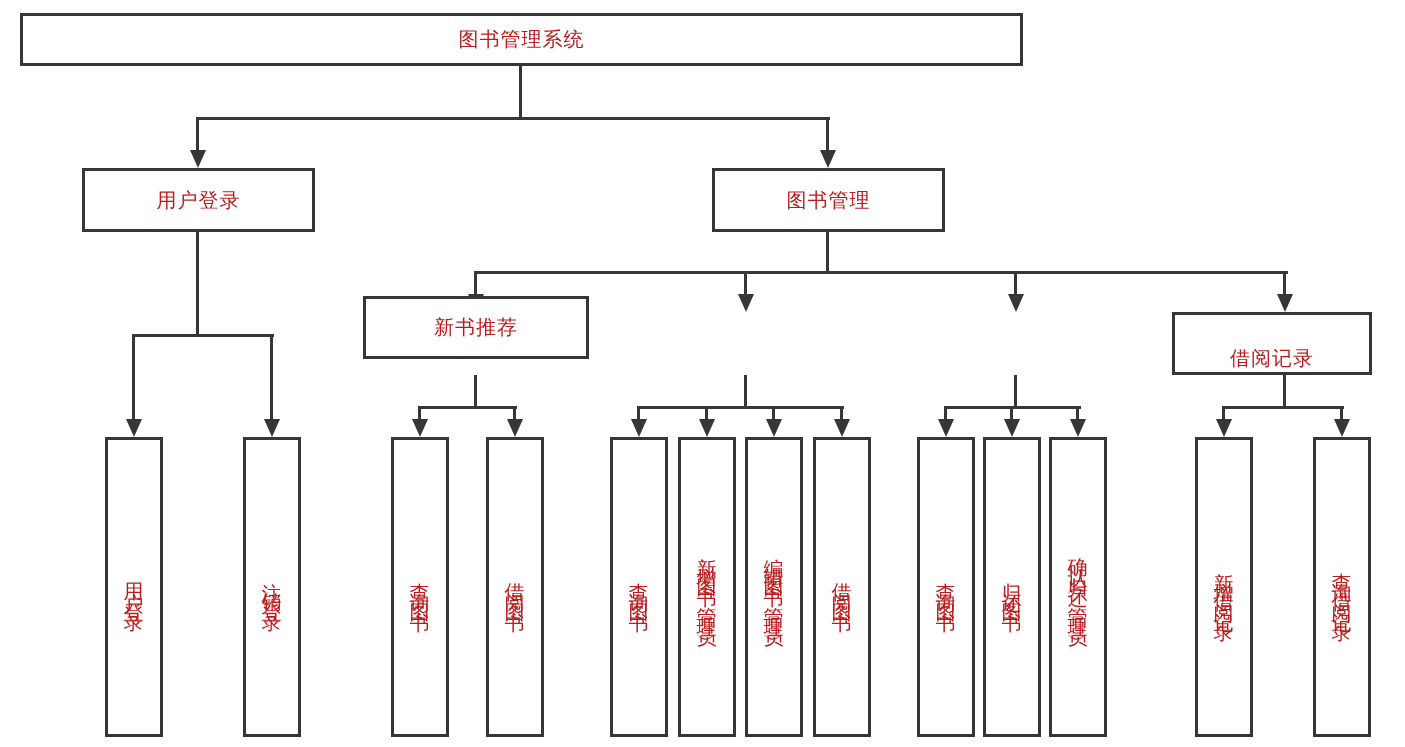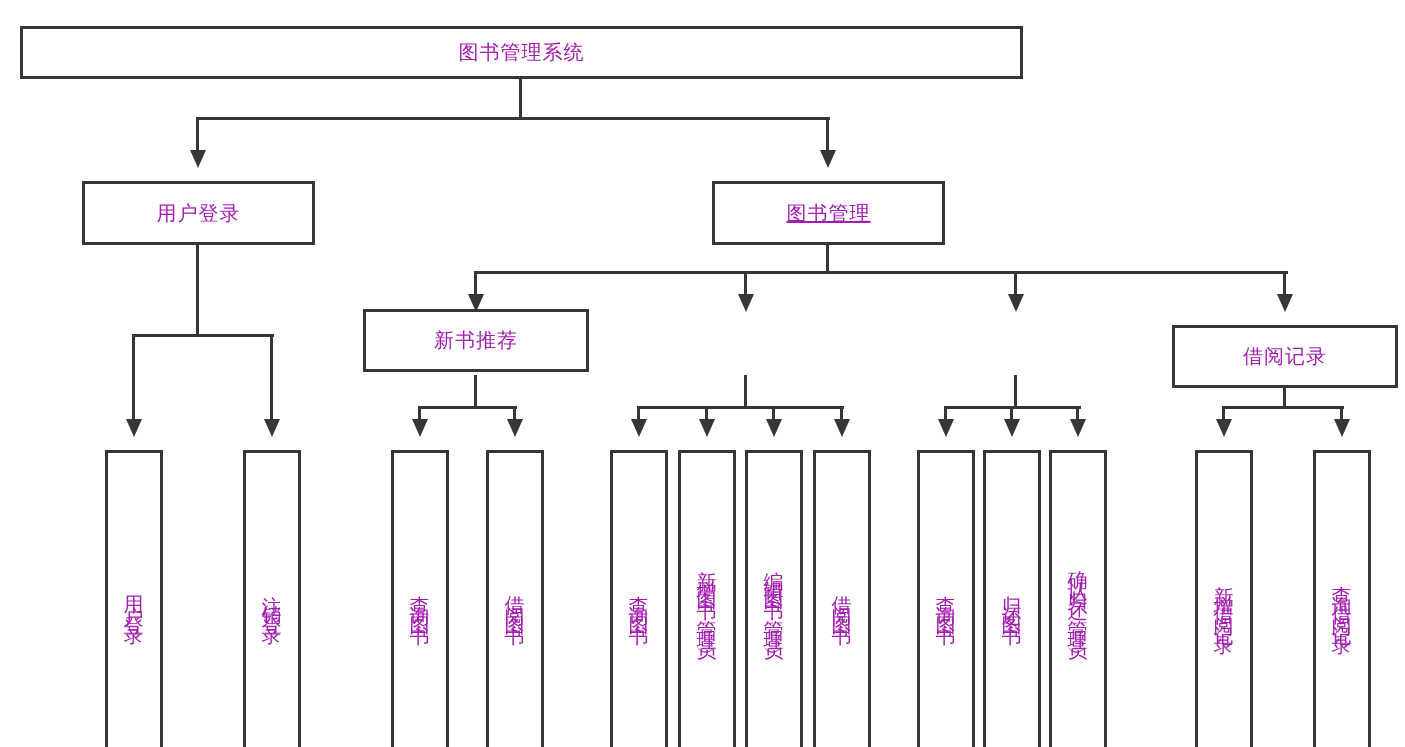--- a/index.html
+++ b/index.html
@@ -3,21 +3,21 @@
 <meta charset="utf-8">
 <style>
   html,body{margin:0;padding:0;background:#ffffff;}
   #canvas{
     position:relative;width:1405px;height:747px;background:#ffffff;overflow:hidden;
     font-family:"Liberation Sans","DejaVu Sans",sans-serif;color:#333333;
   }
   .box{
     position:absolute;box-sizing:border-box;background:#ffffff;
     border:3px solid #363636;display:flex;align-items:center;justify-content:center;
-    font-size:20px;color:#a21caf;letter-spacing:1px;white-space:nowrap;margin-top:13px;
+    font-size:20px;color:#b91c1c;letter-spacing:1px;white-space:nowrap;
   }
   .vbox{
     writing-mode:vertical-rl;text-orientation:mixed;
     letter-spacing:10px;line-height:50px;white-space:normal;
   }
   .hline{position:absolute;height:3px;background:#363636;}
   .vline{position:absolute;width:3px;background:#363636;}
   .arrow{
     position:absolute;width:0;height:0;
     border-left:8px solid transparent;border-right:8px solid transparent;
@@ -94,31 +94,31 @@
   <div class="arrow" style="left:1334px;top:419px;"></div>
 
   <div class="box" style="left:20px;top:13px;width:1003px;height:53px;">
     <span>图书管理系统</span>
   </div>
 
   <div class="box" style="left:82px;top:168px;width:233px;height:64px;">
     <span>用户登录</span>
   </div>
 
-  <div class="box" style="left:712px;top:168px;width:233px;height:64px;text-decoration:underline;">
+  <div class="box" style="left:712px;top:168px;width:233px;height:64px;">
     <span>图书管理</span>
   </div>
 
   <div class="box" style="left:363px;top:296px;width:226px;height:63px;">
     <span>新书推荐</span>
   </div>
 
 
 
-  <div class="box" style="left:1172px;top:312px;width:226px;height:63px;">
+  <div class="box" style="left:1172px;top:312px;width:200px;height:63px;align-items:flex-end;">
     <span>借阅记录</span>
   </div>
 
   <div class="box vbox" style="left:105px;top:437px;width:58px;height:300px;">
     <span>用户登录</span>
   </div>
   <div class="box vbox" style="left:243px;top:437px;width:58px;height:300px;">
     <span>注销登录</span>
   </div>
 

